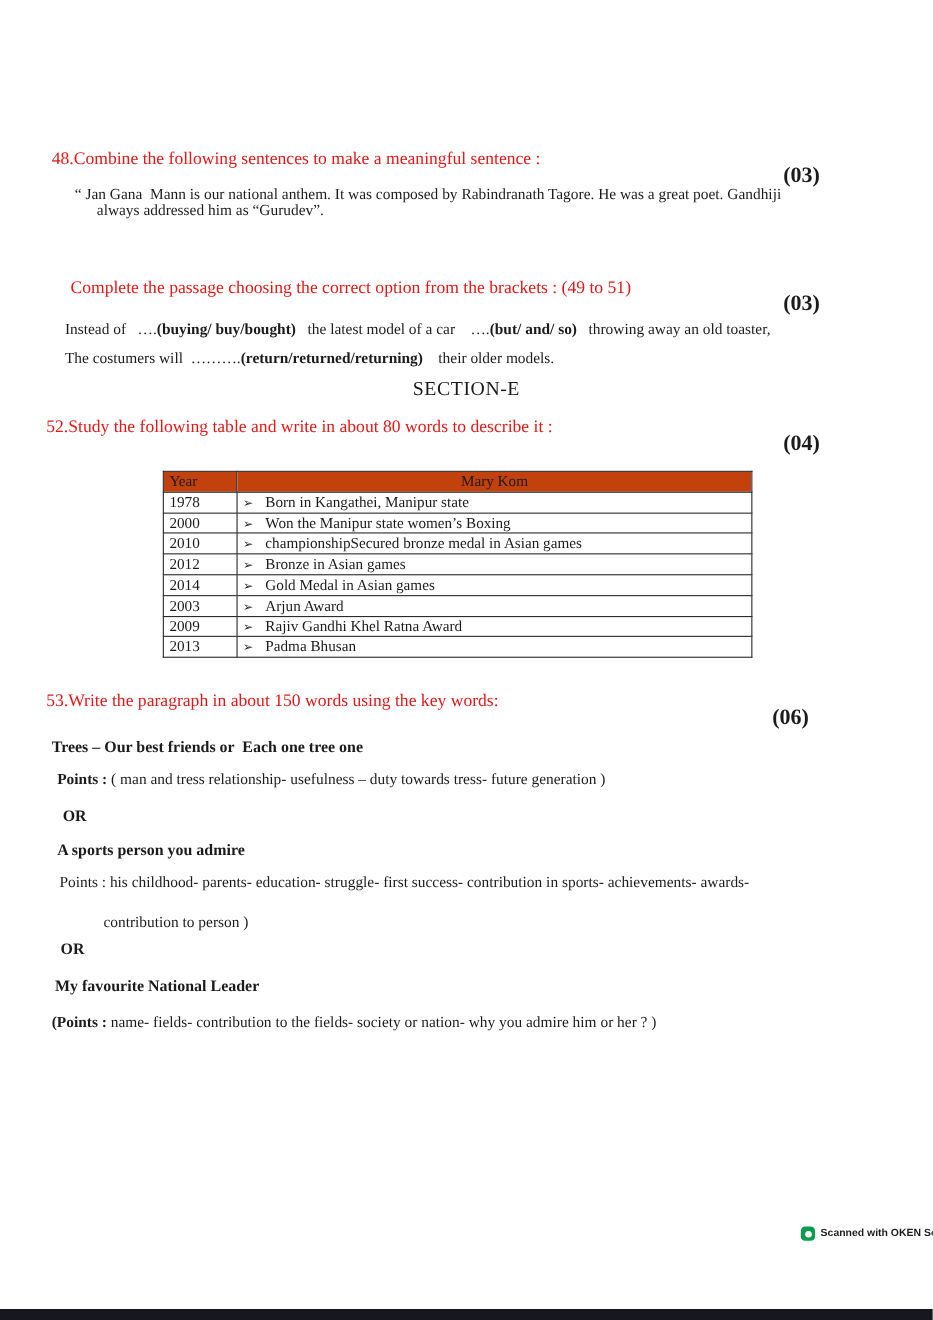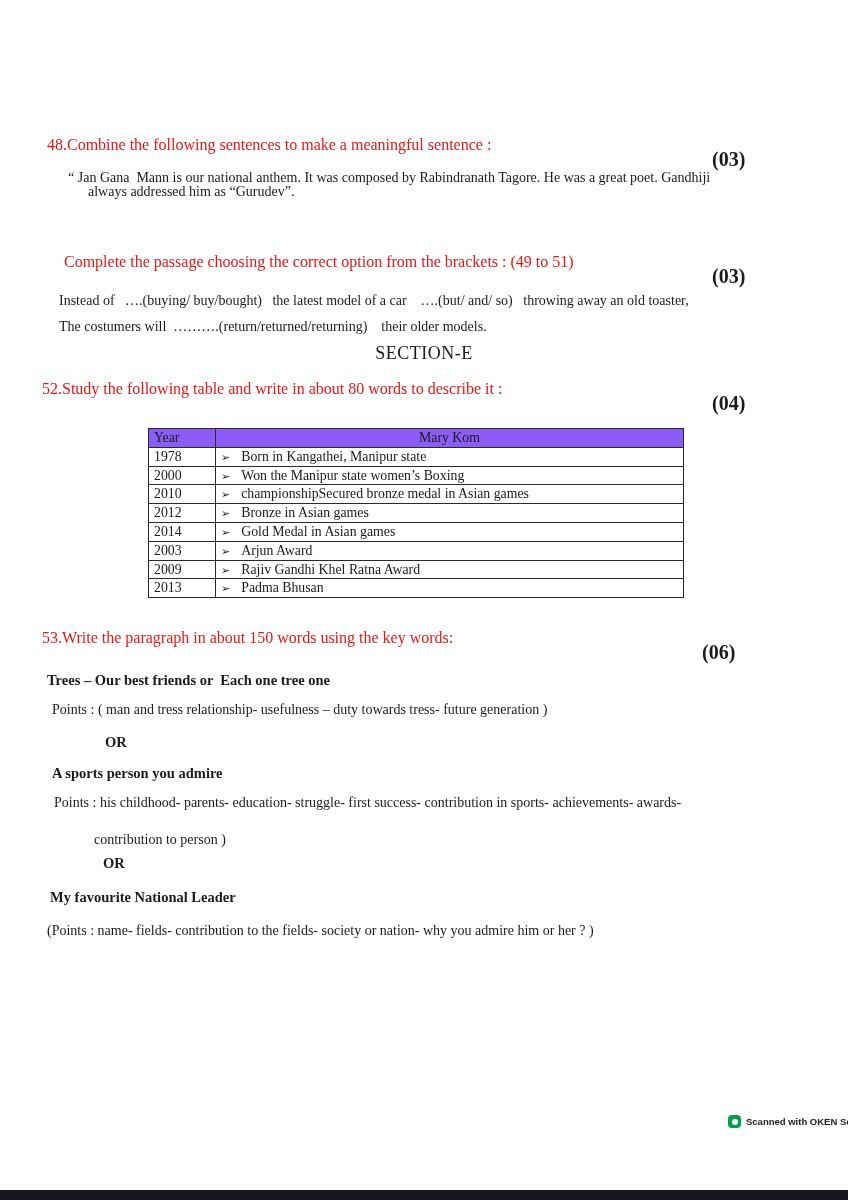--- a/index.html
+++ b/index.html
@@ -5,31 +5,31 @@
   html,body{margin:0;padding:0;}
   body{
     width:848px;height:1200px;position:relative;background:#ffffff;
     font-family:"Liberation Serif", serif;font-size:14px;color:#1b1b1b;
     overflow:hidden;
   }
   .abs{position:absolute;white-space:pre;line-height:1.25;}
   .hd{font-weight:normal;font-size:16px;}
   .red{color:var(--heading-red,#e51717);}
   .marks{font-weight:bold;font-size:20px;margin-top:12px;}
-  .b{font-weight:normal;}
+  .b{font-weight:bold;}
   .section{font-size:18px;letter-spacing:.5px;}
   .topic{font-weight:bold;font-size:14.5px;}
-  .or{font-weight:bold;font-size:14.5px;margin-left:48px;}
+  .or{font-weight:bold;font-size:14.5px;}
 
   table.mk-table{border-collapse:collapse;width:536px;table-layout:fixed;}
   .mk-table th,.mk-table td{
     border:1px solid #2a2a2a;height:17.8px;padding:0 5px;
     font-size:13.8px;line-height:1.15;overflow:hidden;white-space:pre;
   }
-  .mk-table th{background:#8b5cf6;font-weight:normal;}
+  .mk-table th{background:#c2410c;font-weight:normal;}
   .year-col{width:56px;text-align:left;}
   .event-head{text-align:center;}
   .event-cell{padding-left:31px;}
   .arrow{font-size:11px;margin-right:11px;font-family:"DejaVu Sans",sans-serif;}
 
   .footer{display:flex;align-items:center;gap:5px;
     font-family:"Liberation Sans",sans-serif;font-size:9.5px;font-weight:bold;color:#1d1d1d;}
   .oken-icon{display:inline-block;width:13px;height:13px;border-radius:4px;
     background:var(--scanner-green,#0b9d4c);position:relative;}
   .oken-dot{position:absolute;left:3.5px;top:3.5px;width:6px;height:6px;background:#fff;border-radius:50%;}

